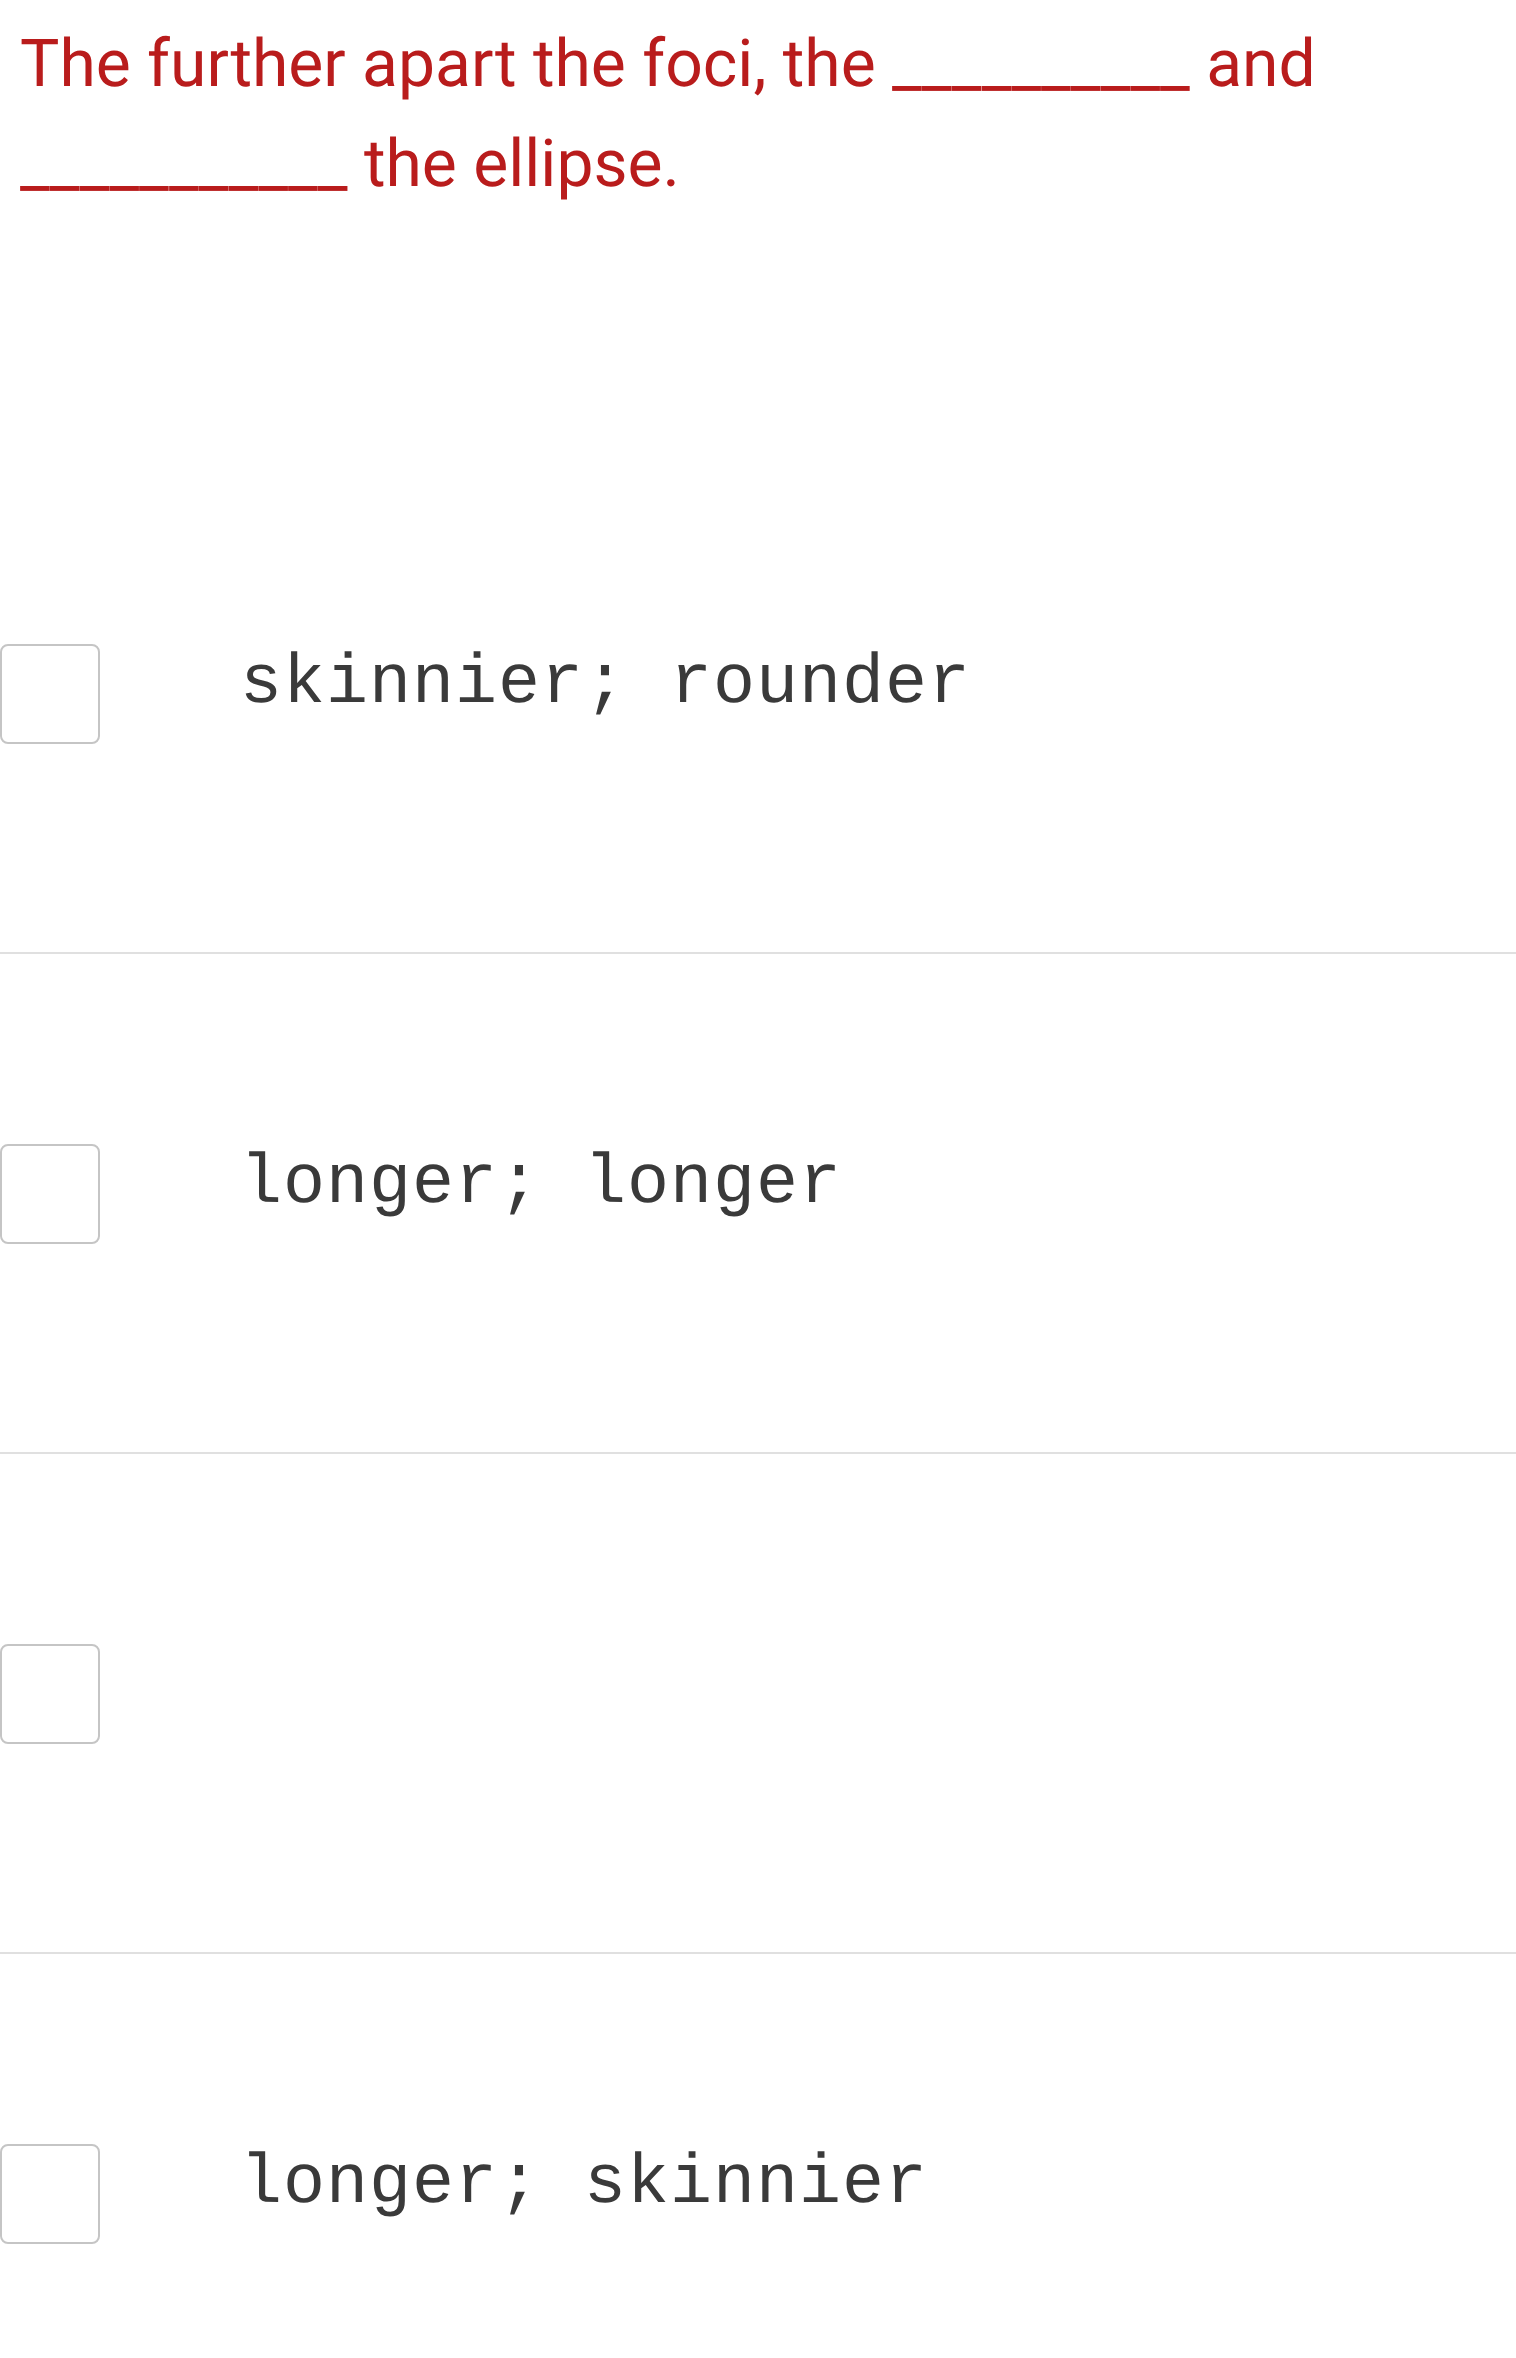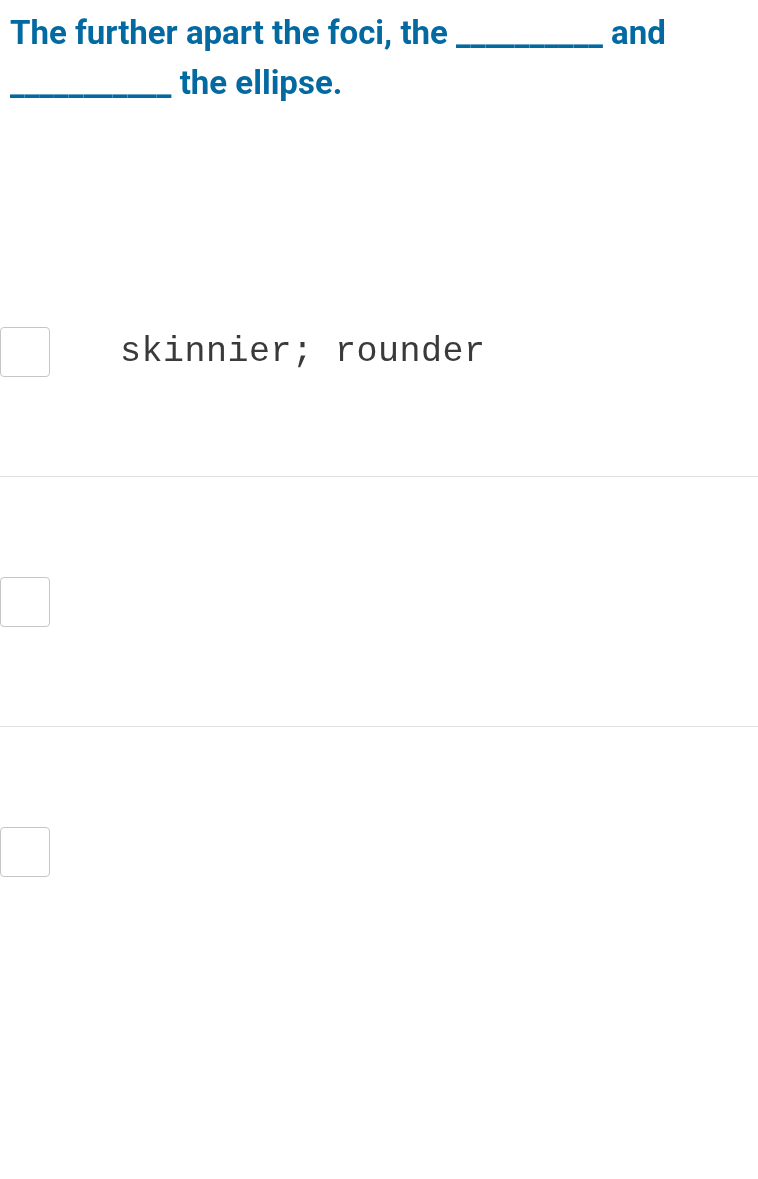--- a/index.html
+++ b/index.html
@@ -9,30 +9,29 @@
     }
     body {
       font-family: -apple-system, BlinkMacSystemFont, "Segoe UI", Roboto, Helvetica, Arial, sans-serif;
       background: #ffffff;
       width: 758px;
       color: #3a3a3a;
     }
     .question-text {
       font-size: 33px;
       line-height: 1.5;
-      color: #0369a1;
+      color: #b91c1c;
       padding: 8px 10px 0 10px;
-      font-weight: 700;
+      font-weight: 400;
     }
     .options {
       margin-top: 120px;
     }
     .option-row {
       display: flex;
-      align-items: center;
       border-bottom: 1px solid #e0e0e0;
       padding: 95px 0;
       min-height: 250px;
     }
     .option-row:last-child {
       border-bottom: none;
     }
     .checkbox {
       width: 50px;
       height: 50px;
@@ -56,17 +55,22 @@
 
 <div class="question-text">The further apart the foci, the __________ and ___________ the ellipse.</div>
 
 <div class="options">
   <div class="option-row">
     <div class="checkbox"></div>
     <div class="option-label">skinnier; rounder</div>
   </div>
   <div class="option-row">
     <div class="checkbox"></div>
+    <div class="option-label">longer; longer</div>
   </div>
   <div class="option-row">
     <div class="checkbox"></div>
   </div>
+  <div class="option-row">
+    <div class="checkbox"></div>
+    <div class="option-label">longer; skinnier</div>
+  </div>
 </div>
 
 </body></html>

